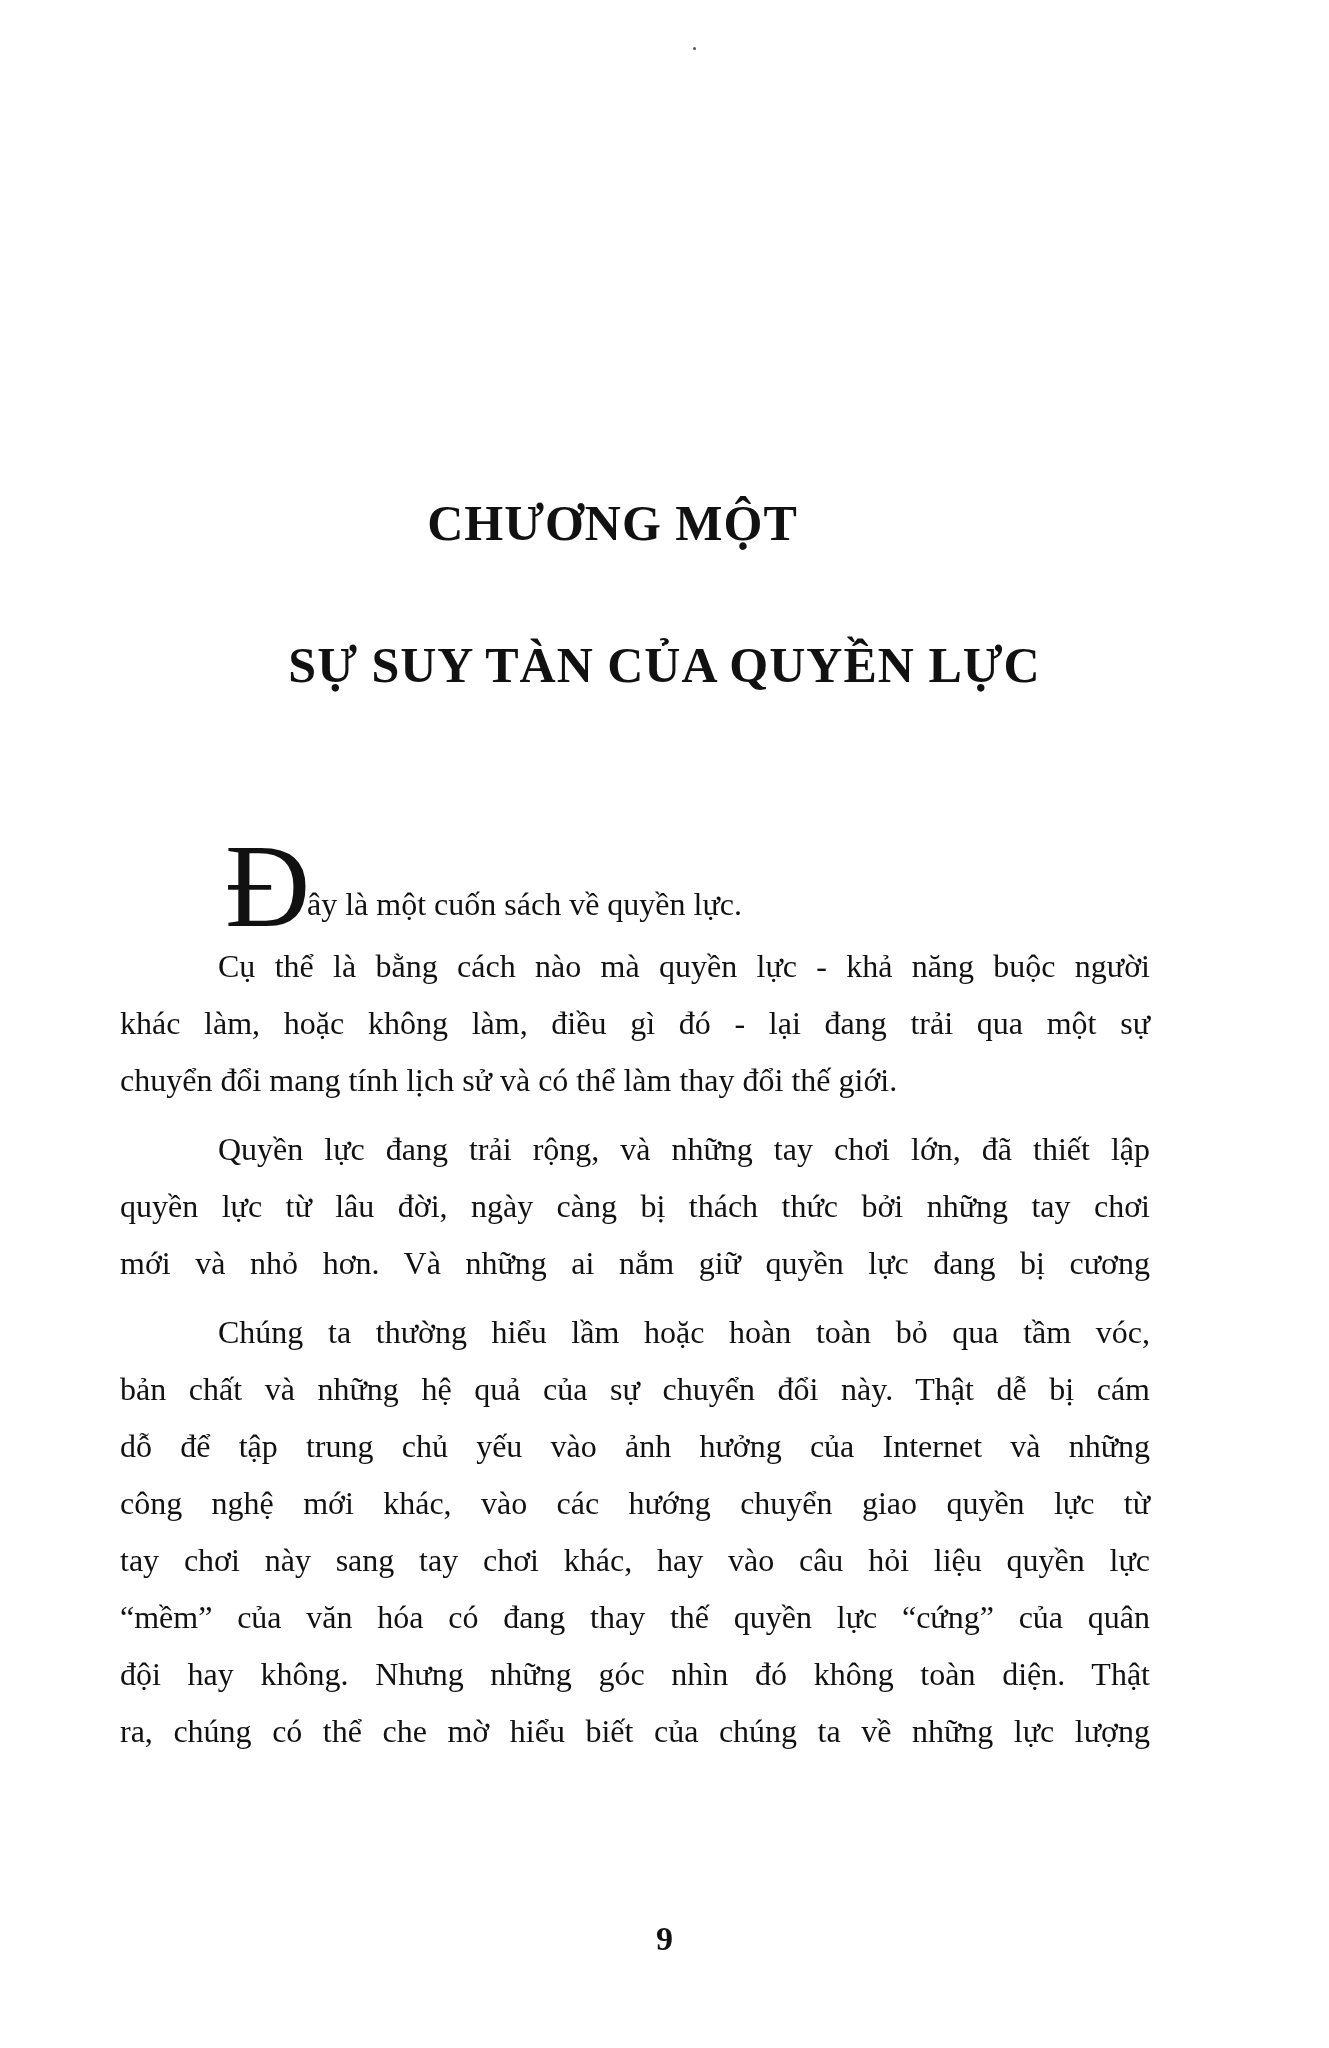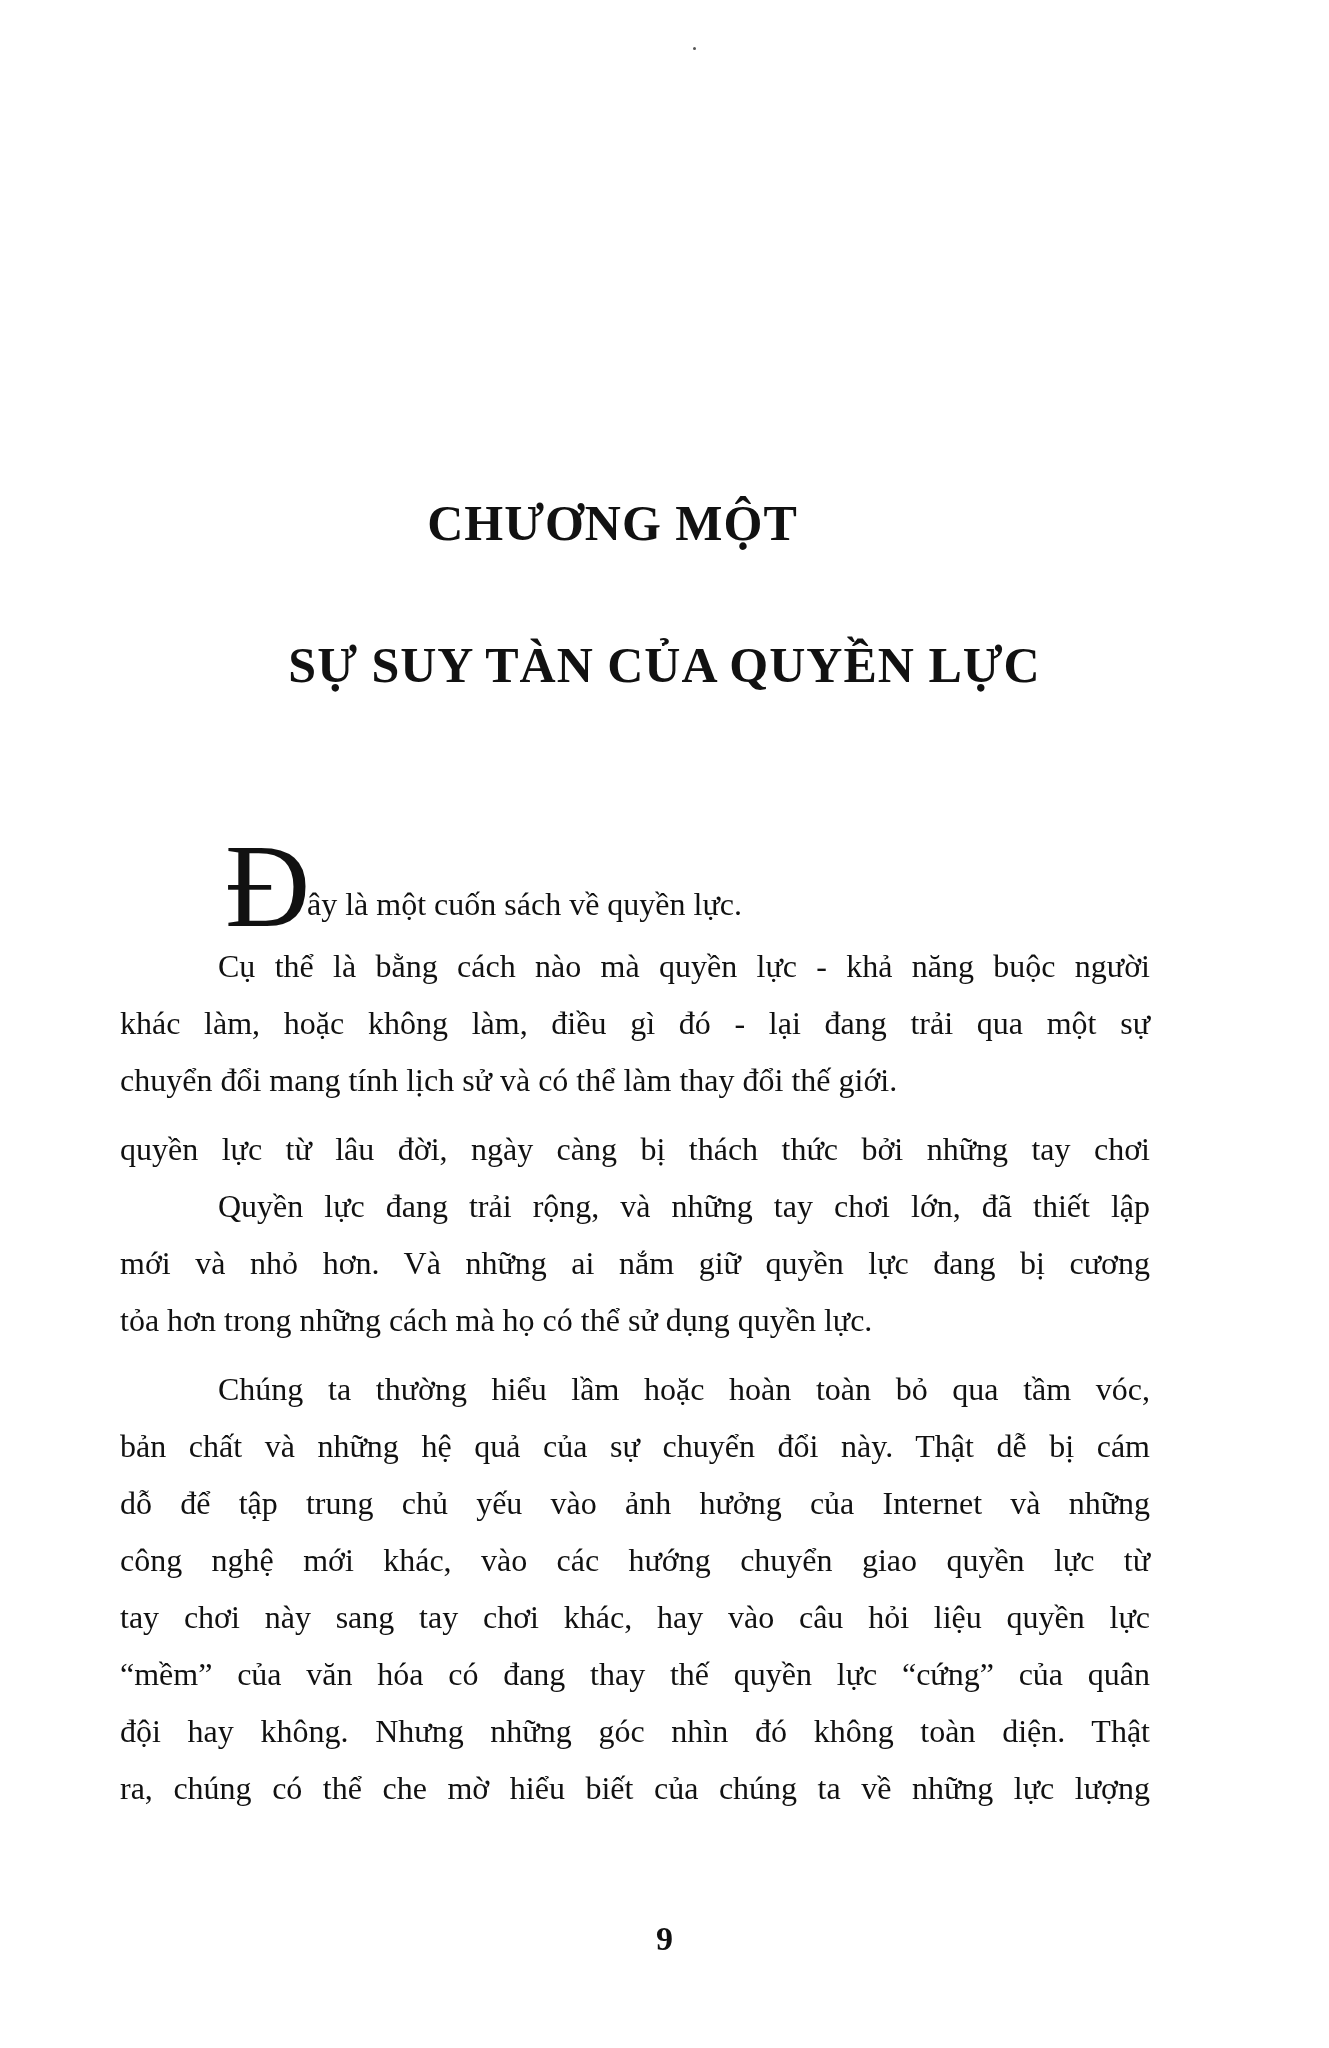--- a/index.html
+++ b/index.html
@@ -115,24 +115,23 @@
     <span class="first-line-text">ây là một cuốn sách về quyền lực.</span>
   </div>
 
   <div class="para">
     <span class="ln first">Cụ thể là bằng cách nào mà quyền lực - khả năng buộc người</span>
     <span class="ln">khác làm, hoặc không làm, điều gì đó - lại đang trải qua một sự</span>
     <span class="ln last">chuyển đổi mang tính lịch sử và có thể làm thay đổi thế giới.</span>
   </div>
 
   <div class="para">
+    <span class="ln first">Quyền lực đang trải rộng, và những tay chơi lớn, đã thiết lập</span>
     <span class="ln">quyền lực từ lâu đời, ngày càng bị thách thức bởi những tay chơi</span>
-    <span class="ln first">Quyền lực đang trải rộng, và những tay chơi lớn, đã thiết lập</span>
     <span class="ln">mới và nhỏ hơn. Và những ai nắm giữ quyền lực đang bị cương</span>
-    <span class="ln last">tỏa hơn trong những cách mà họ có thể sử dụng quyền lực.</span>
   </div>
 
   <div class="para">
     <span class="ln first">Chúng ta thường hiểu lầm hoặc hoàn toàn bỏ qua tầm vóc,</span>
     <span class="ln">bản chất và những hệ quả của sự chuyển đổi này. Thật dễ bị cám</span>
     <span class="ln">dỗ để tập trung chủ yếu vào ảnh hưởng của Internet và những</span>
     <span class="ln">công nghệ mới khác, vào các hướng chuyển giao quyền lực từ</span>
     <span class="ln">tay chơi này sang tay chơi khác, hay vào câu hỏi liệu quyền lực</span>
     <span class="ln">“mềm” của văn hóa có đang thay thế quyền lực “cứng” của quân</span>
     <span class="ln">đội hay không. Nhưng những góc nhìn đó không toàn diện. Thật</span>

